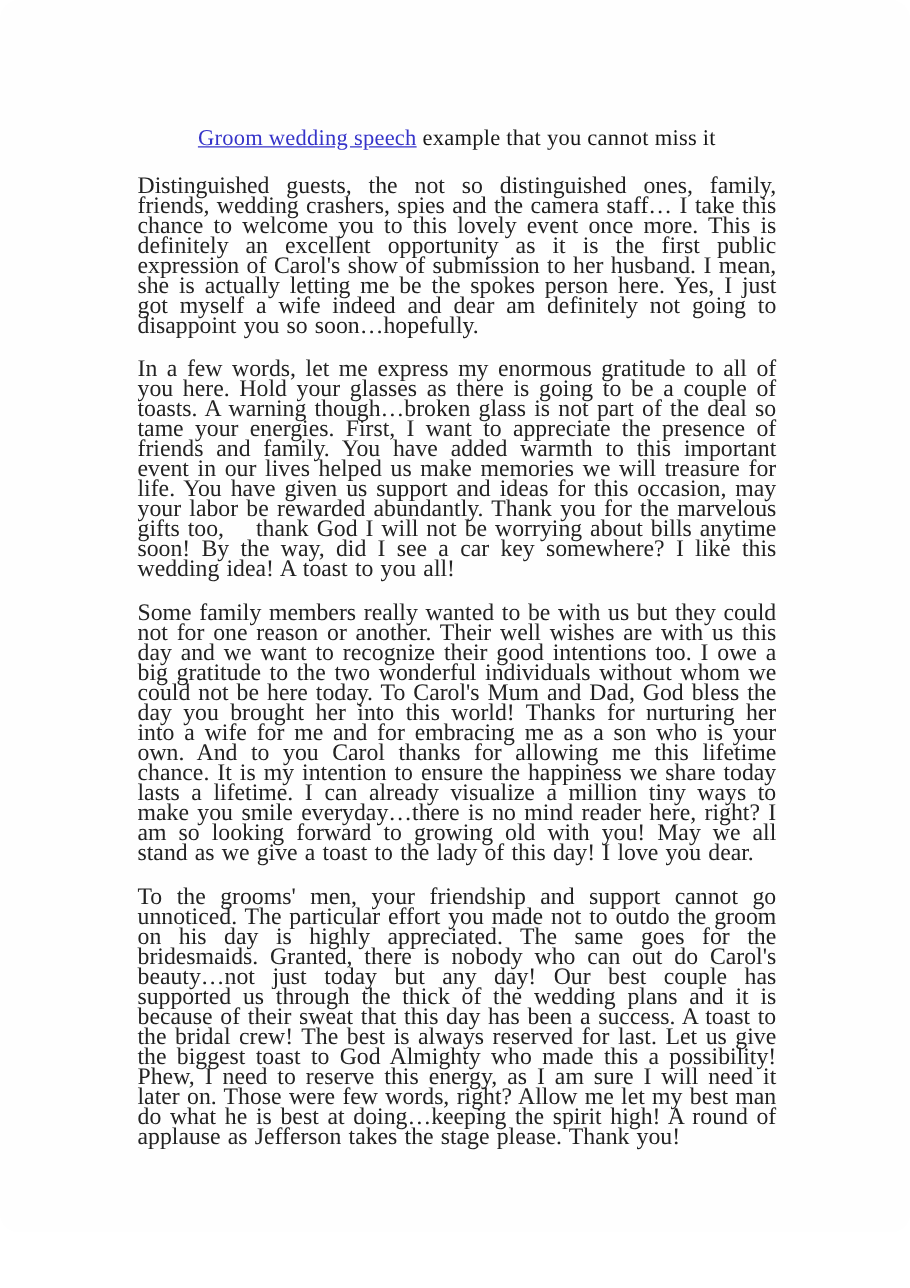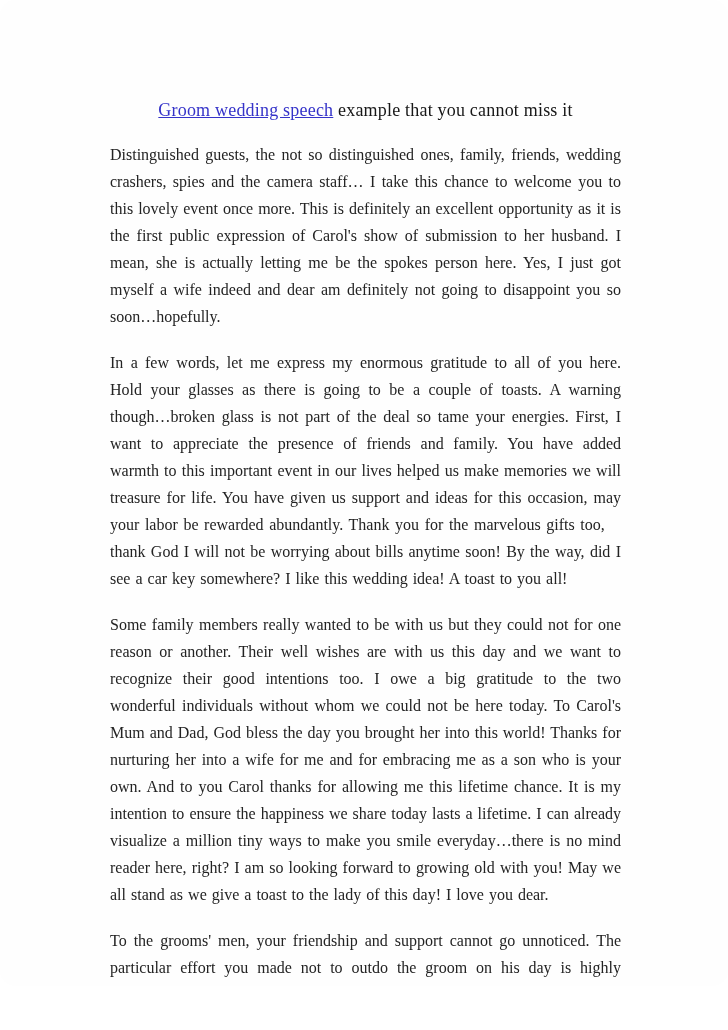--- a/index.html
+++ b/index.html
@@ -35,22 +35,22 @@
   }
   .subtitle {
     margin-top: 29px;
     font-size: 12.5px;
     line-height: 16px;
   }
   .body-text {
     margin-top: 18px;
   }
   .body-text p {
-    font-size: 16px;
-    line-height: 27px;
+    font-size: 19px;
+    line-height: 16px;
     text-align: justify;
     color: #232323;
     margin-top: 19px;
     word-spacing: 1px;
   }
 </style>
 </head>
 <body>
 
 <div class="page">

